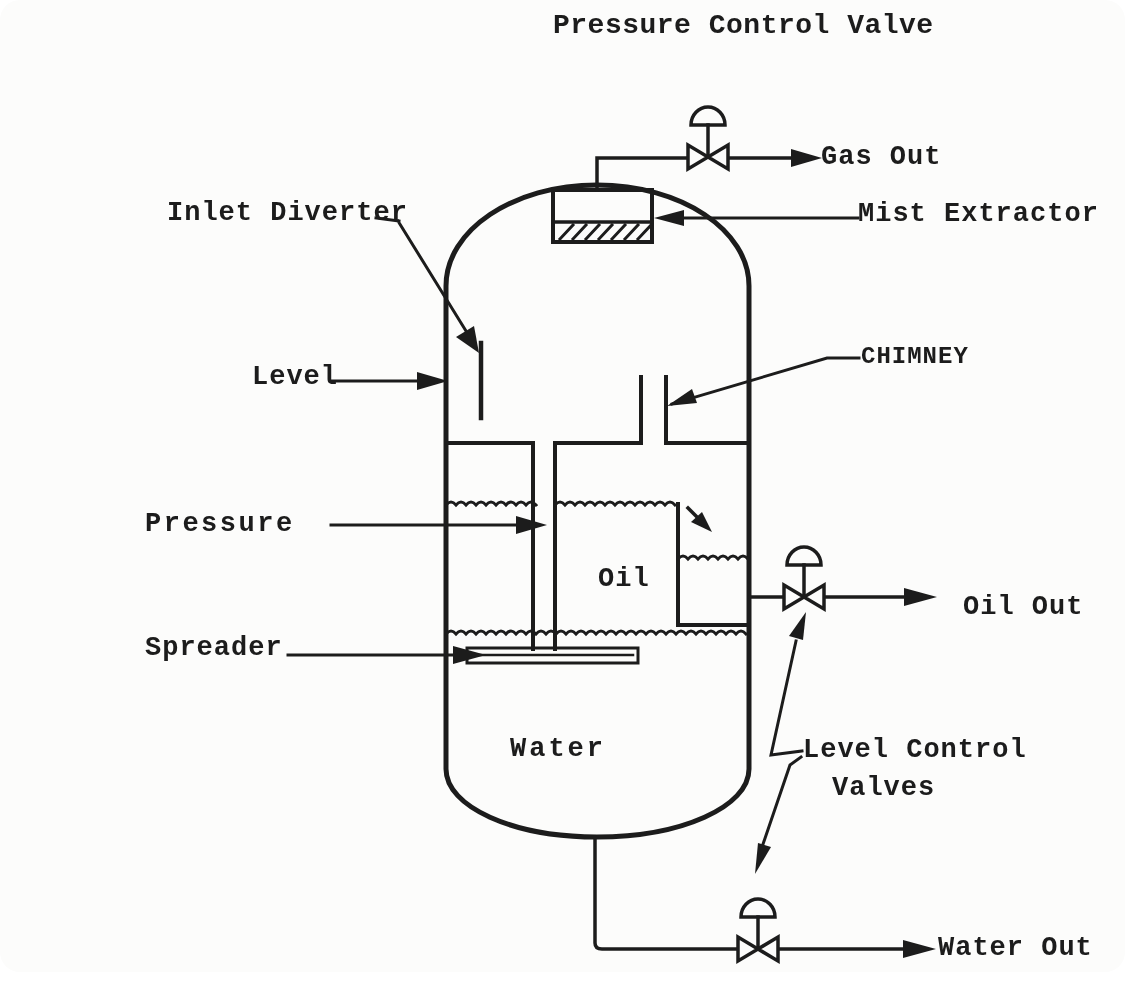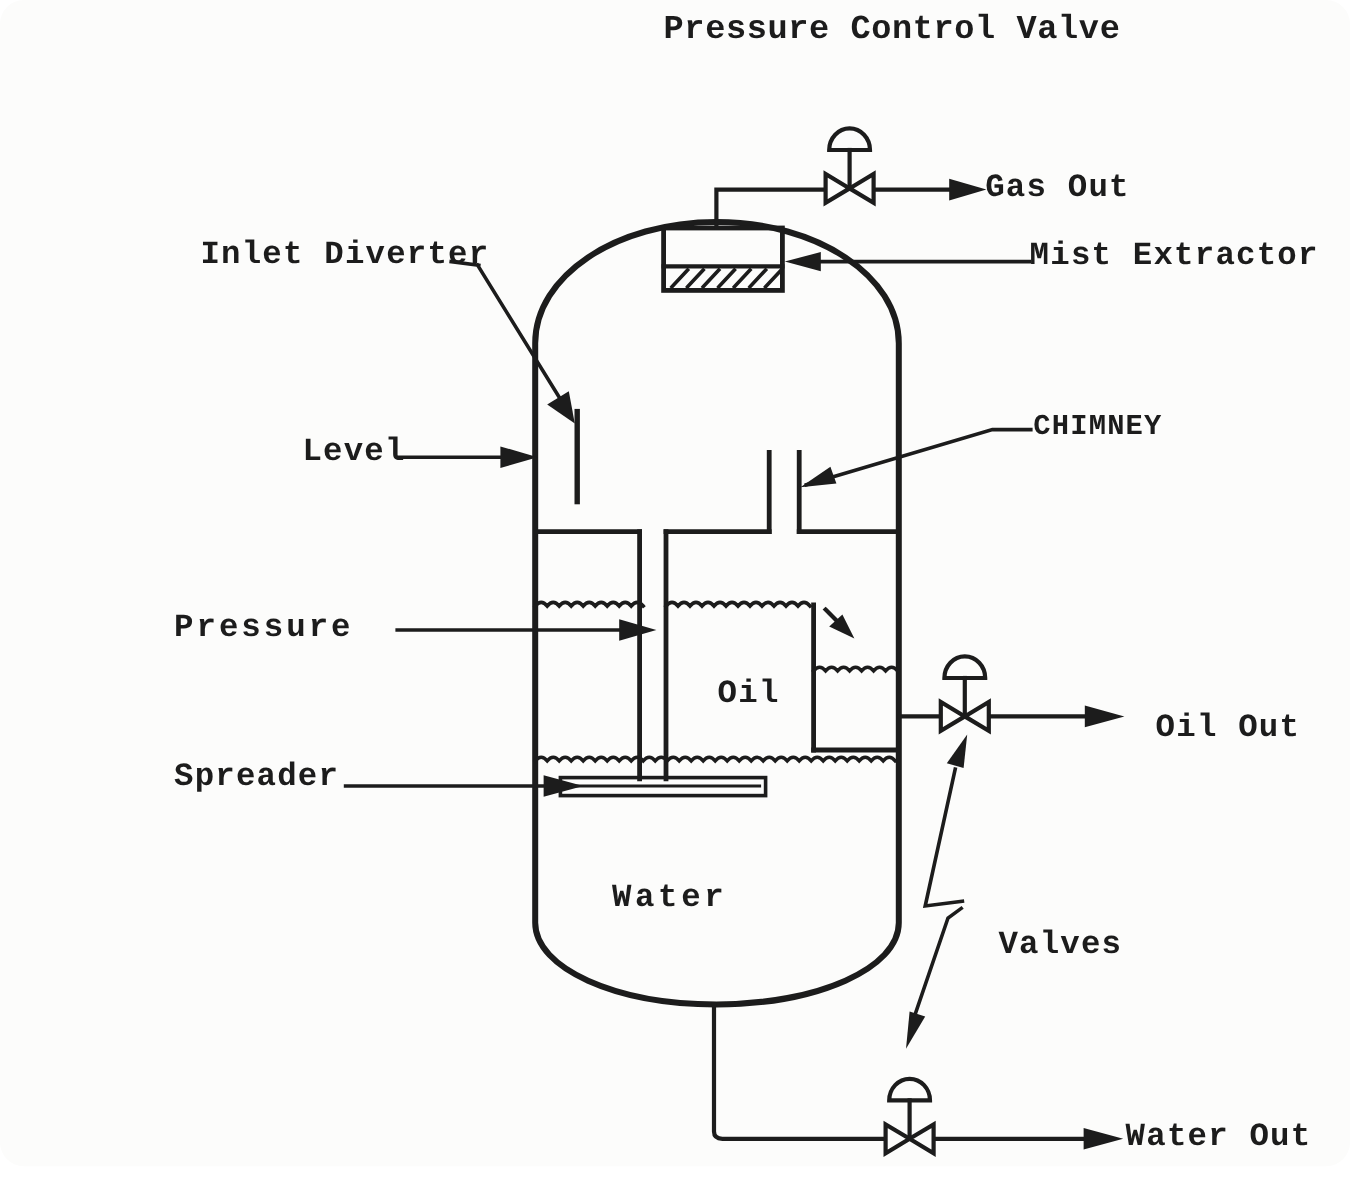--- a/index.html
+++ b/index.html
@@ -113,16 +113,17 @@
   <div class="lbl" style="left:821px;top:143px;">Gas Out</div>
   <div class="lbl" style="left:858px;top:200px;">Mist Extractor</div>
   <div class="lbl" style="left:167px;top:199px;">Inlet Diverter</div>
   <div class="lbl caps" style="left:861px;top:344px;">CHIMNEY</div>
   <div class="lbl" style="left:252px;top:363px;">Level</div>
   <div class="lbl wide" style="left:145px;top:510px;">Pressure</div>
   <div class="lbl" style="left:598px;top:565px;">Oil</div>
   <div class="lbl" style="left:963px;top:593px;">Oil Out</div>
   <div class="lbl" style="left:145px;top:634px;">Spreader</div>
   <div class="lbl wider" style="left:510px;top:699px;margin-top:36px;">Water</div>
+  <div class="lbl" style="left:803px;top:736px;">Level Control</div>
   <div class="lbl" style="left:832px;top:774px;">Valves</div>
   <div class="lbl" style="left:938px;top:934px;">Water Out</div>
 
 </div>
 
 </body></html>

